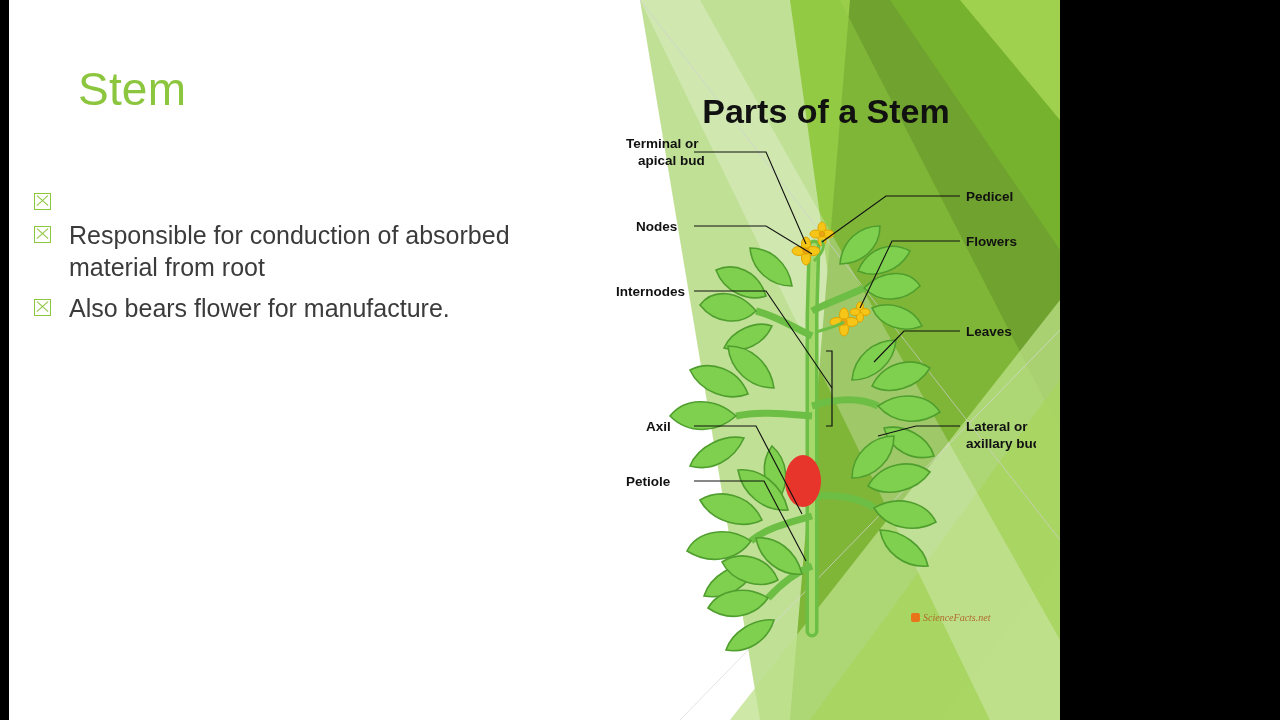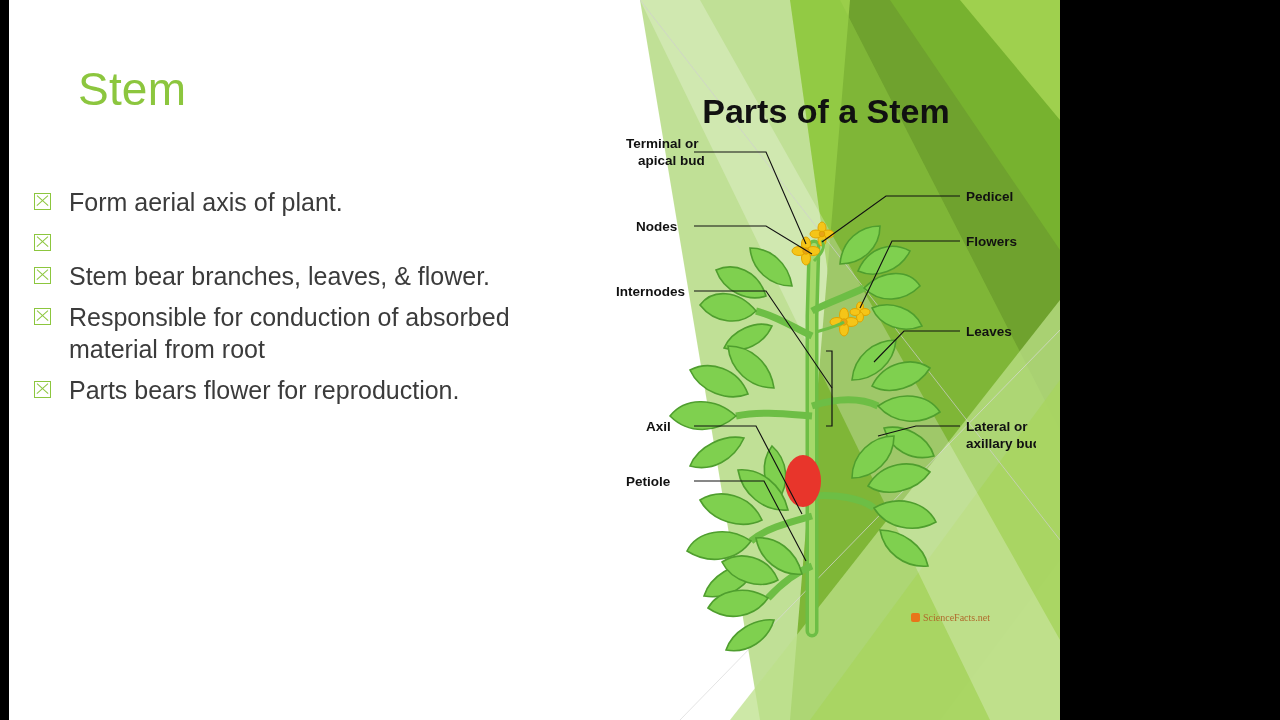--- a/index.html
+++ b/index.html
@@ -113,20 +113,21 @@
     left: 0;
     top: 44px;
   }
   .credit {
     position: absolute;
     left: 295px;
     top: 520px;
     font-size: 10px;
     color: #b06a2c;
     font-family: "Liberation Serif", serif;
+    font-style: italic;
   }
   .credit .dot {
     display: inline-block;
     width: 9px; height: 9px;
     background: #e8751a;
     border-radius: 2px;
     margin-right: 3px;
     vertical-align: -1px;
   }
   .label {
@@ -156,36 +157,28 @@
       <path d="M0,0 L420,540" stroke="#cfcfcf" stroke-width="1" fill="none" opacity="0.7"></path>
       <path d="M40,720 L420,330" stroke="#d8d8d8" stroke-width="1" fill="none" opacity="0.7"></path>
     </svg>
   </div>
 
   <div class="title">Stem</div>
 
   <div class="bullets">
     <div class="bullet">
       <span class="bullet-marker"></span>
-      <span class="bullet-text">Form aerial axis of plant.</span>
-    </div>
-    <div class="bullet">
-      <span class="bullet-marker"></span>
-    </div>
-    <div class="bullet">
-      <span class="bullet-marker"></span>
-      <span class="bullet-text">Stem bear branches, leaves, &amp; flower.</span>
     </div>
     <div class="bullet">
       <span class="bullet-marker"></span>
       <span class="bullet-text">Responsible for conduction of absorbed material from root</span>
     </div>
     <div class="bullet">
       <span class="bullet-marker"></span>
-      <span class="bullet-text">Parts bears flower for reproduction.</span>
+      <span class="bullet-text">Also bears flower for manufacture.</span>
     </div>
   </div>
 
   <div class="figure">
     <div class="fig-title">Parts of a Stem</div>
 
     <svg class="fig-svg" width="420" height="520" viewBox="0 0 420 520" xmlns="http://www.w3.org/2000/svg">
 
       <path d="M196 495 L196 420 L196 300 L196 180 L198 110" stroke="#6DBE45" stroke-width="13" fill="none" stroke-linecap="round"></path>
       <path d="M196 495 L196 420 L196 300 L196 180 L198 110" stroke="#A5D96B" stroke-width="6" fill="none" stroke-linecap="round"></path>

